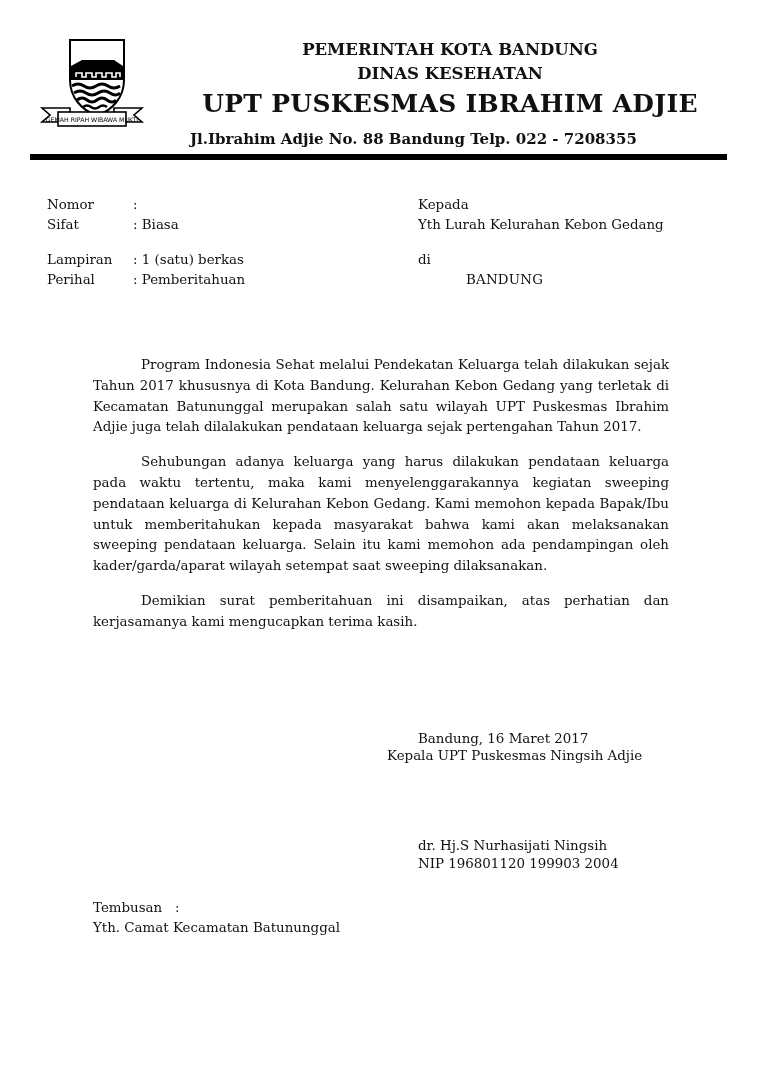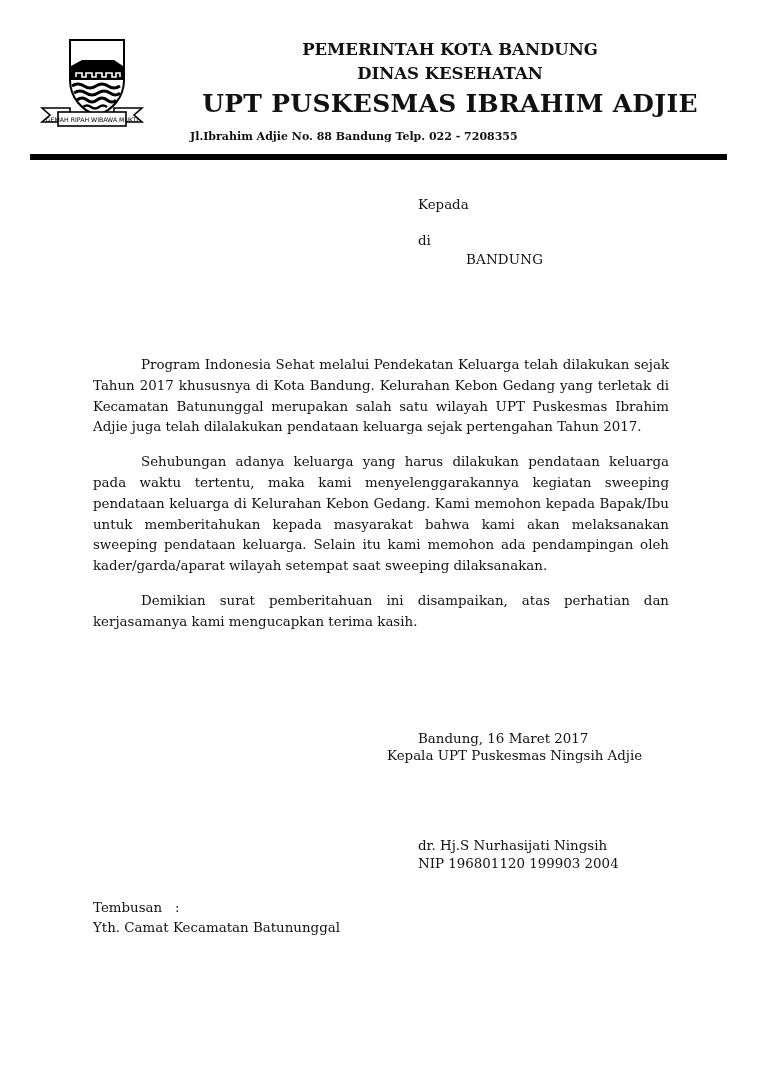--- a/index.html
+++ b/index.html
@@ -9,21 +9,21 @@
       color: #111111;
     }
     .page { position: absolute; left: 0; top: 0; width: 768px; height: 1087px; }
 
     
     .logo { position: absolute; left: 38px; top: 36px; width: 108px; height: 94px; }
     .kop { position: absolute; left: 180px; top: 38px; width: 540px; text-align: center; }
     .kop-line1 { font-family: "DejaVu Serif", serif; font-weight: bold; font-size: 16.5px; letter-spacing: 0px; height: 24px; line-height: 24px; }
     .kop-line2 { font-family: "DejaVu Serif", serif; font-weight: bold; font-size: 16.5px; height: 24px; line-height: 24px; }
     .kop-line3 { font-family: "DejaVu Serif", serif; font-weight: bold; font-size: 25px; height: 36px; line-height: 36px; letter-spacing: 0.3px; }
-    .kop-line4 { position: absolute; left: 190px; top: 130px; width: 510px; font-family: "DejaVu Serif", serif; font-weight: bold; font-size: 11px; text-align: left; white-space: nowrap; }
+    .kop-line4 { position: absolute; left: 190px; top: 130px; width: 510px; font-family: "DejaVu Serif", serif; font-weight: bold; font-size: 15px; text-align: left; white-space: nowrap; }
     .rule { position: absolute; left: 30px; top: 154px; width: 697px; height: 6px; background: #000; }
 
     
     .meta { position: absolute; font-size: 13.4px; line-height: 19px; white-space: nowrap; }
     .meta .row { display: flex; height: 19.5px; }
     .meta .lbl { width: 86px; }
     .meta .val { }
     .meta-left { left: 47px; top: 195px; }
     .meta-right { left: 418px; top: 195px; }
     .gap { height: 16px; }
@@ -71,23 +71,43 @@
   </div>
 
   <div class="kop">
     <div class="kop-line1">PEMERINTAH KOTA BANDUNG</div>
     <div class="kop-line2">DINAS KESEHATAN</div>
     <div class="kop-line3">UPT PUSKESMAS IBRAHIM ADJIE</div>
   </div>
   <div class="kop-line4">Jl.Ibrahim Adjie No. 88 Bandung Telp. 022 - 7208355</div>
   <div class="rule"></div>
 
+  <div class="meta meta-left">
+    <div class="row">
+      <span class="lbl">Nomor</span>
+      <span class="val">:</span>
+    </div>
+    <div class="row">
+      <span class="lbl">Sifat</span>
+      <span class="val">: Biasa</span>
+    </div>
+    <div class="gap"></div>
+    <div class="row">
+      <span class="lbl">Lampiran</span>
+      <span class="val">: 1 (satu) berkas</span>
+    </div>
+    <div class="row">
+      <span class="lbl">Perihal</span>
+      <span class="val">: Pemberitahuan</span>
+    </div>
+  </div>
 
   <div class="meta meta-right">
     <div class="row">Kepada</div>
+    <div class="row">Yth Lurah Kelurahan Kebon Gedang</div>
     <div class="gap"></div>
     <div class="row">di</div>
     <div class="row indent-city">BANDUNG</div>
   </div>
 
   <div class="body">
     <p class="para">Program Indonesia Sehat melalui Pendekatan Keluarga telah dilakukan sejak Tahun 2017 khususnya di Kota Bandung. Kelurahan Kebon Gedang yang terletak di Kecamatan Batununggal merupakan salah satu wilayah UPT Puskesmas Ibrahim Adjie juga telah dilalakukan pendataan keluarga sejak pertengahan Tahun 2017.</p>
     <p class="para">Sehubungan adanya keluarga yang harus dilakukan pendataan keluarga pada waktu tertentu, maka kami menyelenggarakannya kegiatan sweeping pendataan keluarga di Kelurahan Kebon Gedang. Kami memohon kepada Bapak/Ibu untuk memberitahukan kepada masyarakat bahwa kami akan melaksanakan sweeping pendataan keluarga. Selain itu kami memohon ada pendampingan oleh kader/garda/aparat wilayah setempat saat sweeping dilaksanakan.</p>
     <p class="para">Demikian surat pemberitahuan ini disampaikan, atas perhatian dan kerjasamanya kami mengucapkan terima kasih.</p>
   </div>

